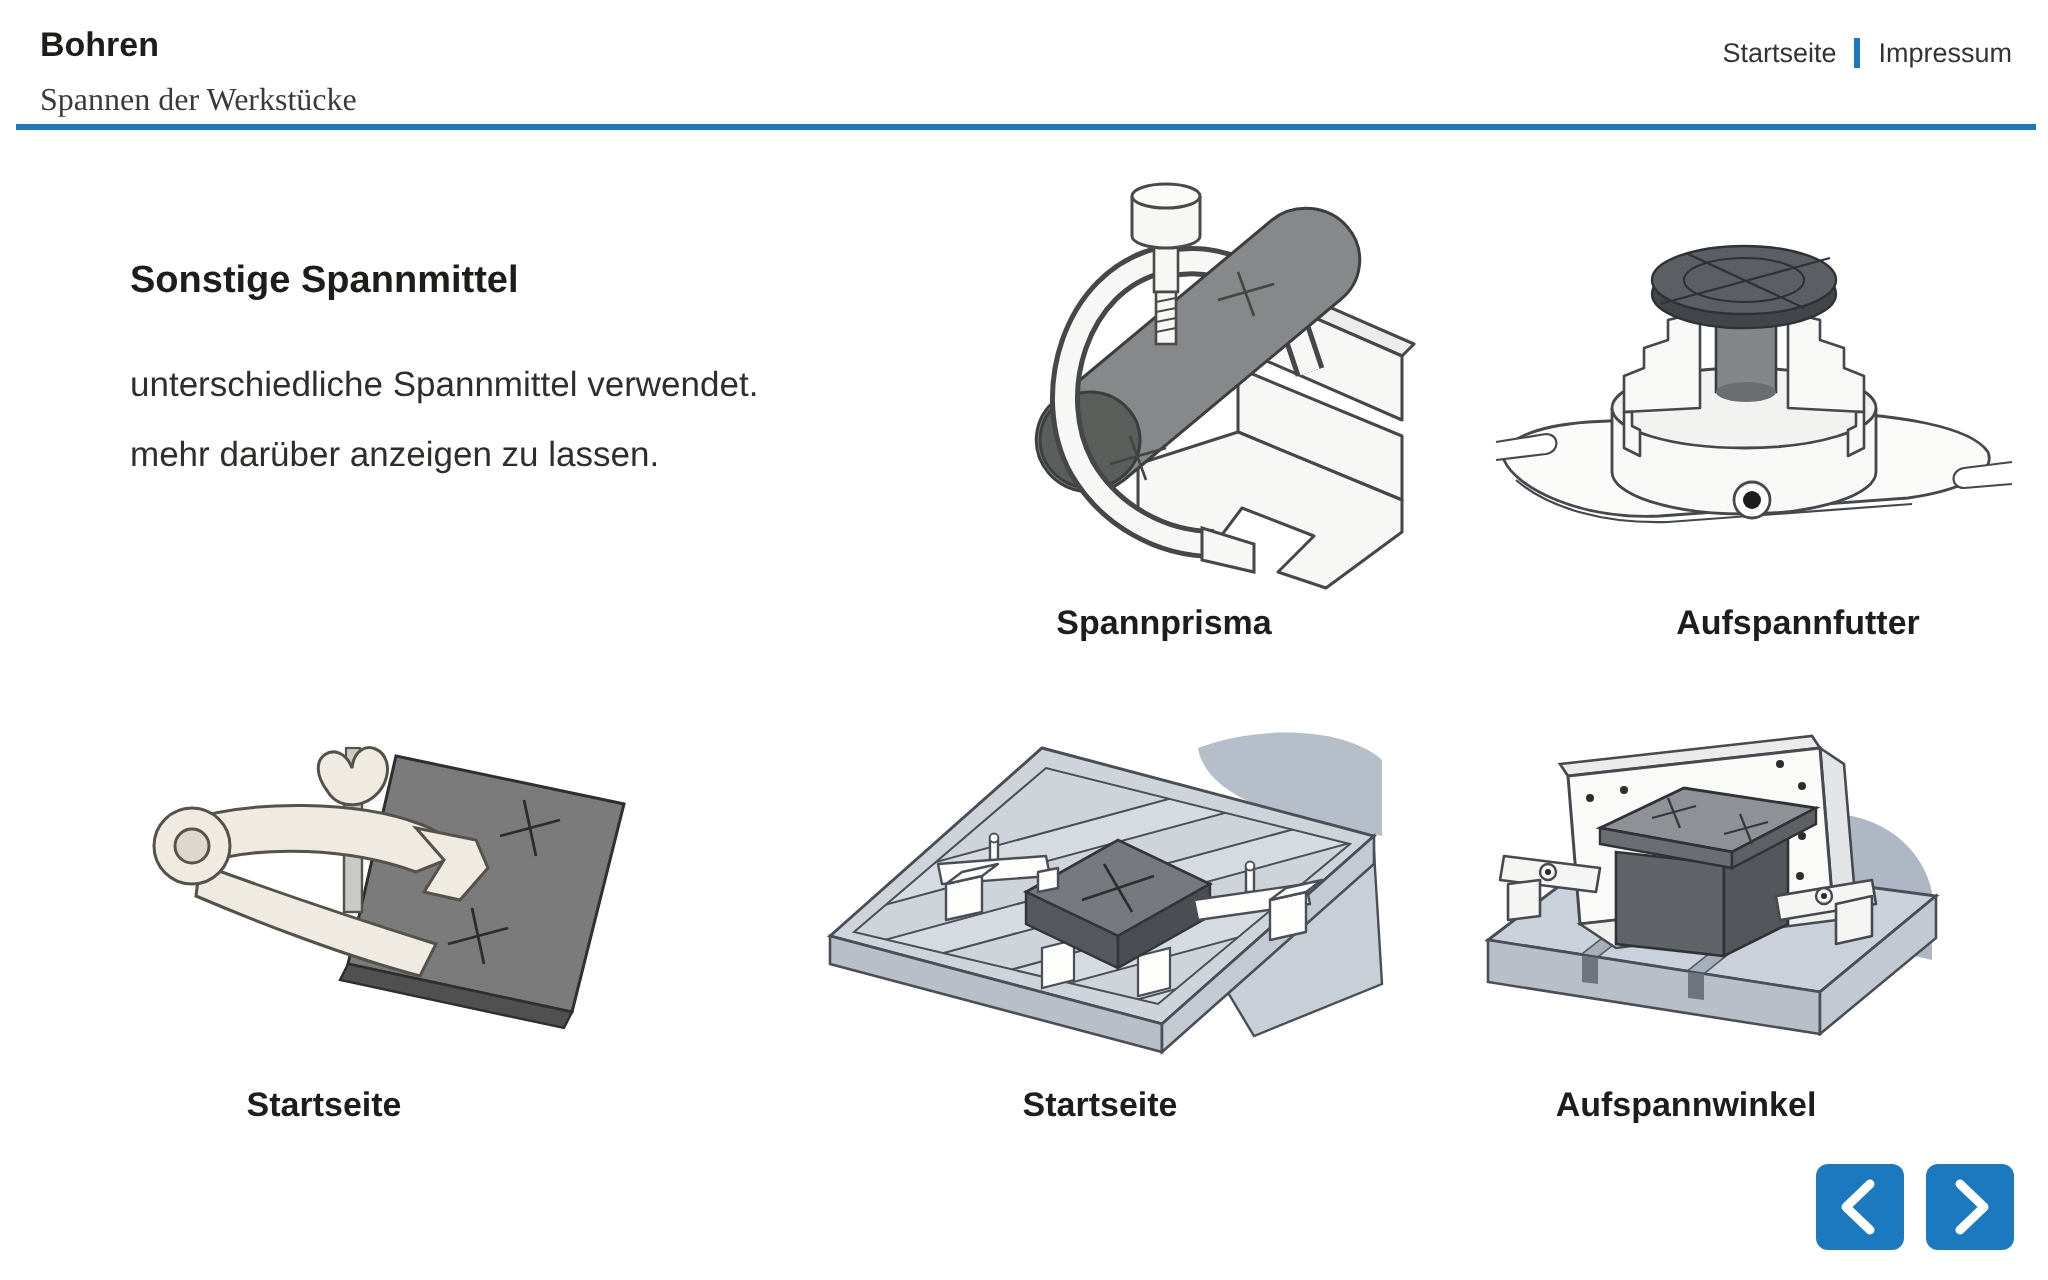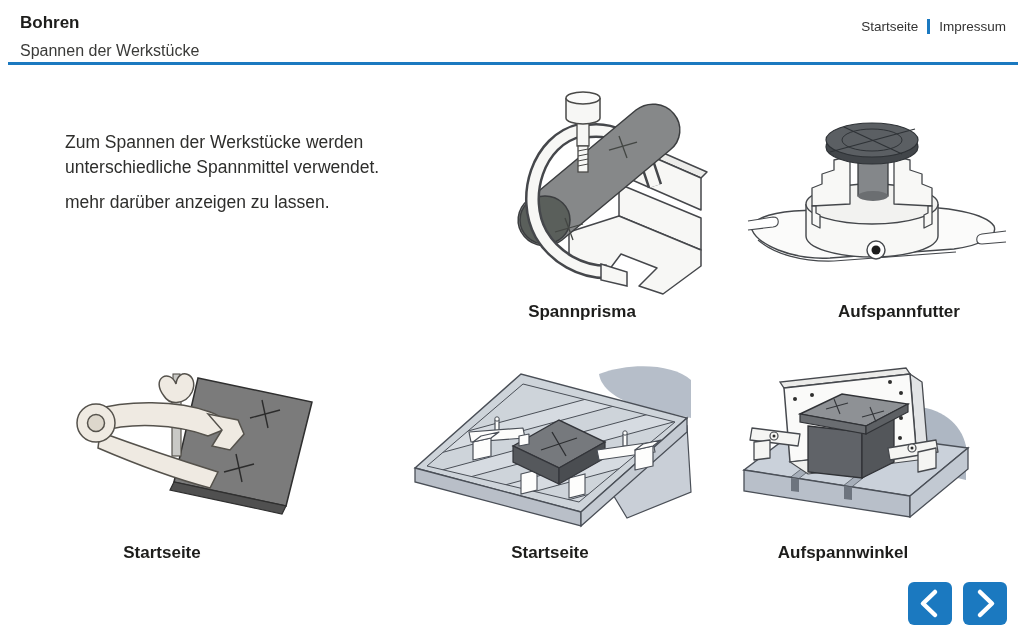--- a/index.html
+++ b/index.html
@@ -1,19 +1,19 @@
 <!DOCTYPE html>
 <html style="--accent: #1b79c0;"><head>
 <meta charset="utf-8">
 <style>
   html,body{margin:0;padding:0;background:#fff;}
   .page{position:relative;width:1024px;height:640px;background:#fff;overflow:hidden;
         font-family:"Liberation Sans","DejaVu Sans",sans-serif;color:#1d1d1b;}
   .title{position:absolute;left:20px;top:13px;font-size:17px;font-weight:bold;color:#1d1d1b;}
-  .subtitle{position:absolute;left:20px;top:42px;font-size:16px;color:#3a3a38;}
+  .subtitle{position:absolute;left:20px;top:42px;font-size:16px;color:#3a3a38;font-family:Liberation Serif, serif;}
   .links{position:absolute;right:18px;top:19px;display:flex;align-items:center;gap:9px;
          font-size:13.5px;color:#333;}
   .navlink{cursor:pointer;text-decoration:none;color:#333;}
   .sep{width:3px;height:15px;background:var(--accent,#1b79c0);}
   .rule{position:absolute;left:8px;right:6px;top:62px;height:3px;background:var(--accent,#1b79c0);}
   .intro{position:absolute;left:65px;top:130px;width:450px;}
   .intro h1{margin:0 0 28px 0;font-size:19px;font-weight:bold;color:#1d1d1b;}
   .intro .pline{font-size:17.5px;line-height:25px;color:#2e2e2c;}
   .intro .para{margin-bottom:10px;}
   .fig{position:absolute;cursor:pointer;}
@@ -31,22 +31,22 @@
   <div class="title">Bohren</div>
   <div class="subtitle">Spannen der Werkstücke</div>
   <div class="links">
     <a class="navlink">Startseite</a>
     <span class="sep"></span>
     <a class="navlink">Impressum</a>
   </div>
   <div class="rule"></div>
 
   <div class="intro">
+    <h1>Sonstige Spannmittel</h1>
     <div class="para">
-      <div class="pline">Zum Spannen der Werkstücke werden</div>
       <div class="pline">unterschiedliche Spannmittel verwendet.</div>
     </div>
     <div class="para">
       <div class="pline">mehr darüber anzeigen zu lassen.</div>
     </div>
   </div>
 
   <div class="fig" style="left:505px;top:86px;width:205px;height:216px;">
     <svg width="205" height="216" viewBox="0 0 205 216">
       <g fill="#f7f7f5" stroke="#45474b" stroke-width="1.5" stroke-linejoin="round">

